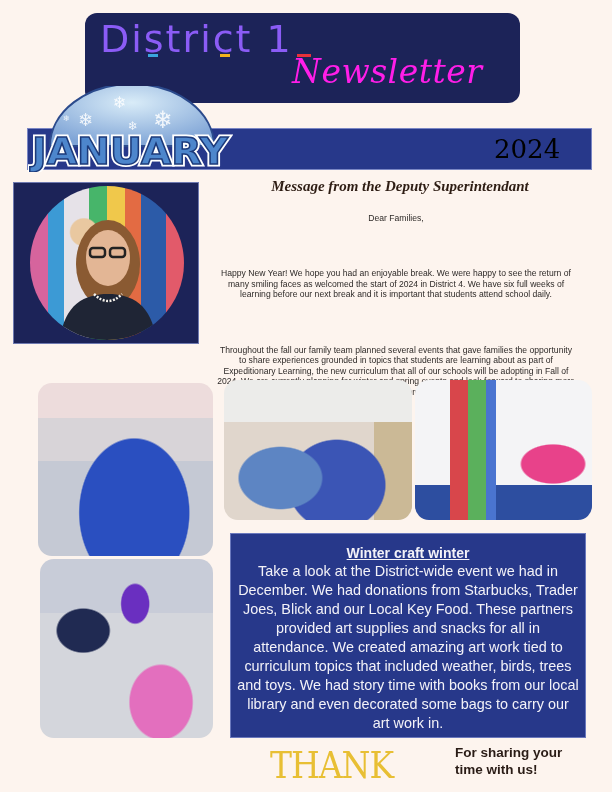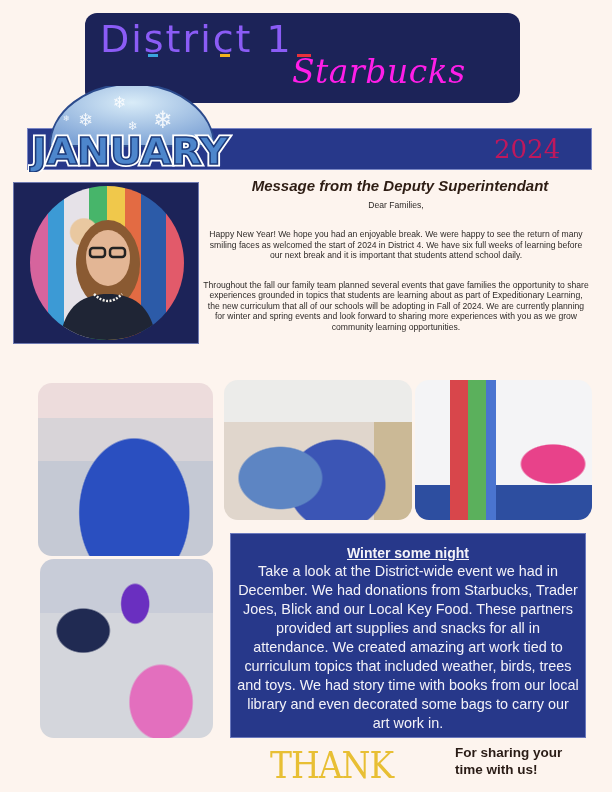--- a/index.html
+++ b/index.html
@@ -30,21 +30,21 @@
     letter-spacing: 0.5px;
   }
 
   
   .banner {
     left: 27px; top: 128px; width: 565px; height: 42px;
     background: #27388a; border: 1px solid #7a86c4;
   }
   .year {
     left: 494px; top: 129px; height: 40px;
-    color: #be185d; font-family: "DejaVu Serif", serif; font-size: 26px;
+    color: #000000; font-family: "DejaVu Serif", serif; font-size: 26px;
     line-height: 40px;
   }
 
   
   .january-logo { left: 28px; top: 86px; width: 205px; height: 86px; }
 
   
   .portrait-box {
     left: 13px; top: 182px; width: 186px; height: 162px;
     background: #1c2358; border: 1px solid #6e79b0;
@@ -53,29 +53,29 @@
     left: 30px; top: 186px; width: 154px; height: 154px; border-radius: 50%;
     overflow: hidden;
     background:
       radial-gradient(circle at 35% 30%, #e9c8a0 0 9%, transparent 10%),
       linear-gradient(90deg, #d6649d 0 12%, #3c9ad5 12% 22%, #e6e2e8 22% 38%, #47b56a 38% 50%, #f0c84b 50% 62%, #e36b43 62% 72%, #2c5ba8 72% 88%, #e25a6a 88% 100%);
   }
 
   
   .msg-title {
     left: 200px; top: 176px; width: 400px; text-align: center;
-    font-family: Liberation Sans, sans-serif; font-style: italic; font-weight: bold;
+    font-family: Liberation Serif, serif; font-style: italic; font-weight: bold;
     font-size: 15px; color: #2e1d14; line-height: 20px;
   }
   .msg-body {
     left: 199px; top: 196px; width: 394px; text-align: center;
     font-family: "Liberation Sans", sans-serif; font-size: 8.6px;
     color: #2e2a28; line-height: 10.6px;
   }
-  .msg-body p { margin: 4px; }
+  .msg-body p { margin: 17px; }
   .msg-body .gap { height: 10.6px; }
 
   
   .photo { overflow: hidden; border-radius: 14px; }
   .photo1 {
     left: 38px; top: 383px; width: 175px; height: 173px;
     background:
       linear-gradient(180deg, #eddcdc 0 20%, transparent 20%),
       radial-gradient(ellipse at 55% 75%, #2a4fc0 0 40%, transparent 41%),
       linear-gradient(180deg, #d8d4d8 0 45%, #c5c9d4 45% 100%);
@@ -134,21 +134,21 @@
   }
 </style>
 </head>
 <body>
 
 <div class="abs header-box"></div>
 <div class="abs district-title">District 1</div>
 <span class="abs underline" style="left:148px;top:54px;width:10px;background:#3aa6de;"></span>
 <span class="abs underline" style="left:220px;top:54px;width:10px;background:#f2b21c;"></span>
 <span class="abs underline" style="left:297px;top:54px;width:14px;background:#e8323a;"></span>
-<div class="abs newsletter-title">Starbucks</div>
+<div class="abs newsletter-title">Newsletter</div>
 
 <div class="abs banner"></div>
 <div class="abs year">2024</div>
 
 <svg class="abs january-logo" viewBox="0 0 205 86">
   <defs>
     <radialGradient id="dome" cx="50%" cy="30%" r="70%">
       <stop offset="0%" stop-color="#d9ecf8"></stop>
       <stop offset="100%" stop-color="#7fa4d6"></stop>
     </radialGradient>
@@ -186,18 +186,18 @@
   <p>Throughout the fall our family team planned several events that gave families the opportunity to share experiences grounded in topics that students are learning about as part of Expeditionary Learning, the new curriculum that all of our schools will be adopting in Fall of 2024. We are currently planning for winter and spring events and look forward to sharing more experiences with you as we grow community learning opportunities.</p>
   <div class="gap"></div>
 </div>
 
 <div class="abs photo photo1" title="Families doing crafts at a blue table"></div>
 <div class="abs photo photo2" title="Parents and children crafting in cafeteria"></div>
 <div class="abs photo photo3" title="Child drawing on a wall mural"></div>
 <div class="abs photo photo4" title="Story time with children seated on the floor"></div>
 
 <div class="abs event-box">
-  <span class="event-title">Winter some night</span>
+  <span class="event-title">Winter craft winter</span>
   <span class="event-body">Take a look at the District-wide event we had in December. We had donations from Starbucks, Trader Joes, Blick and our Local Key Food. These partners provided art supplies and snacks for all in attendance. We created amazing art work tied to curriculum topics that included weather, birds, trees and toys. We had story time with books from our local library and even decorated some bags to carry our art work in.</span>
 </div>
 
 <div class="abs thank-you">THANK YOU!</div>
 <div class="abs thanks-note">For sharing your time with us!</div>
 
 </body></html>

